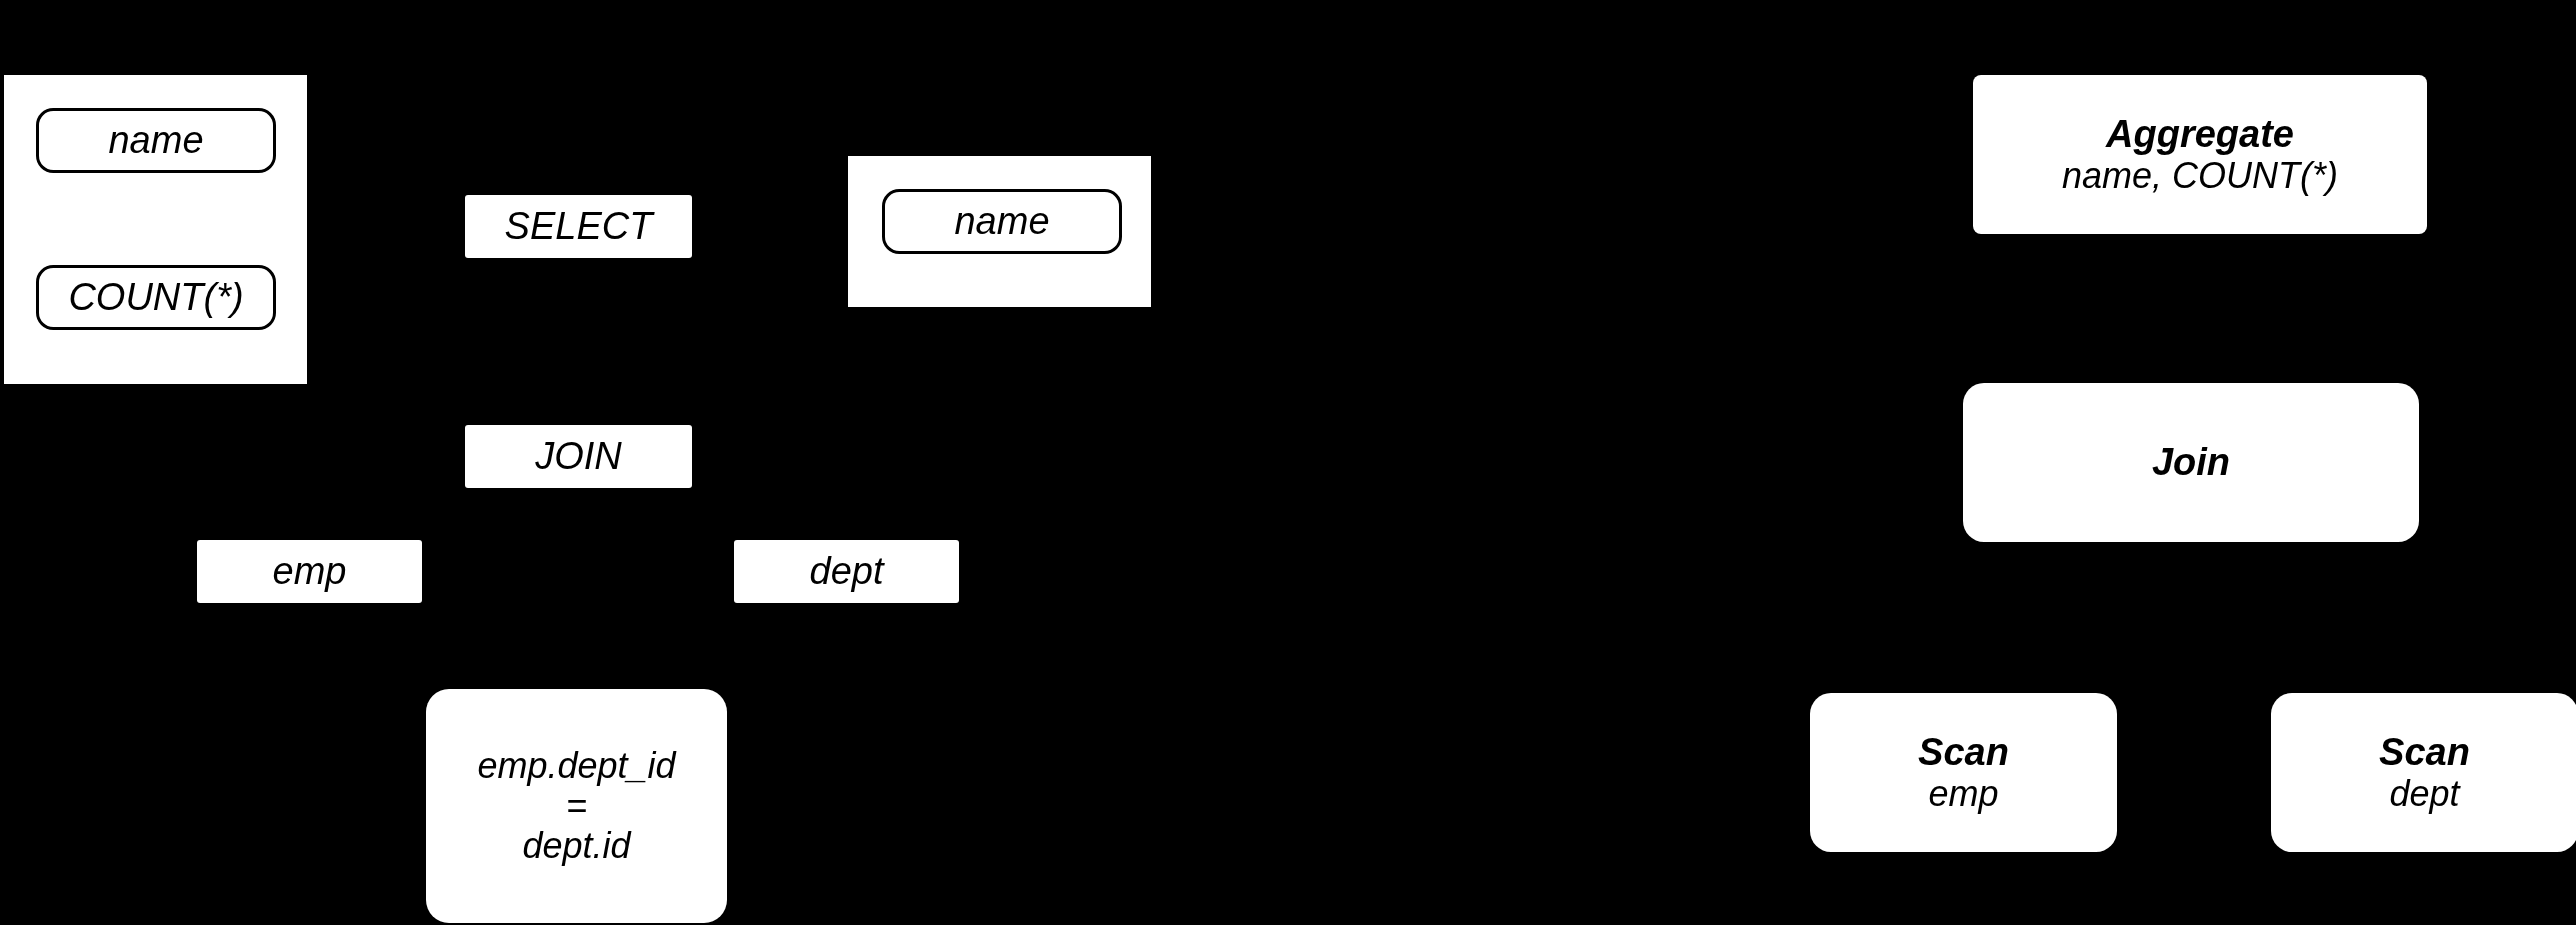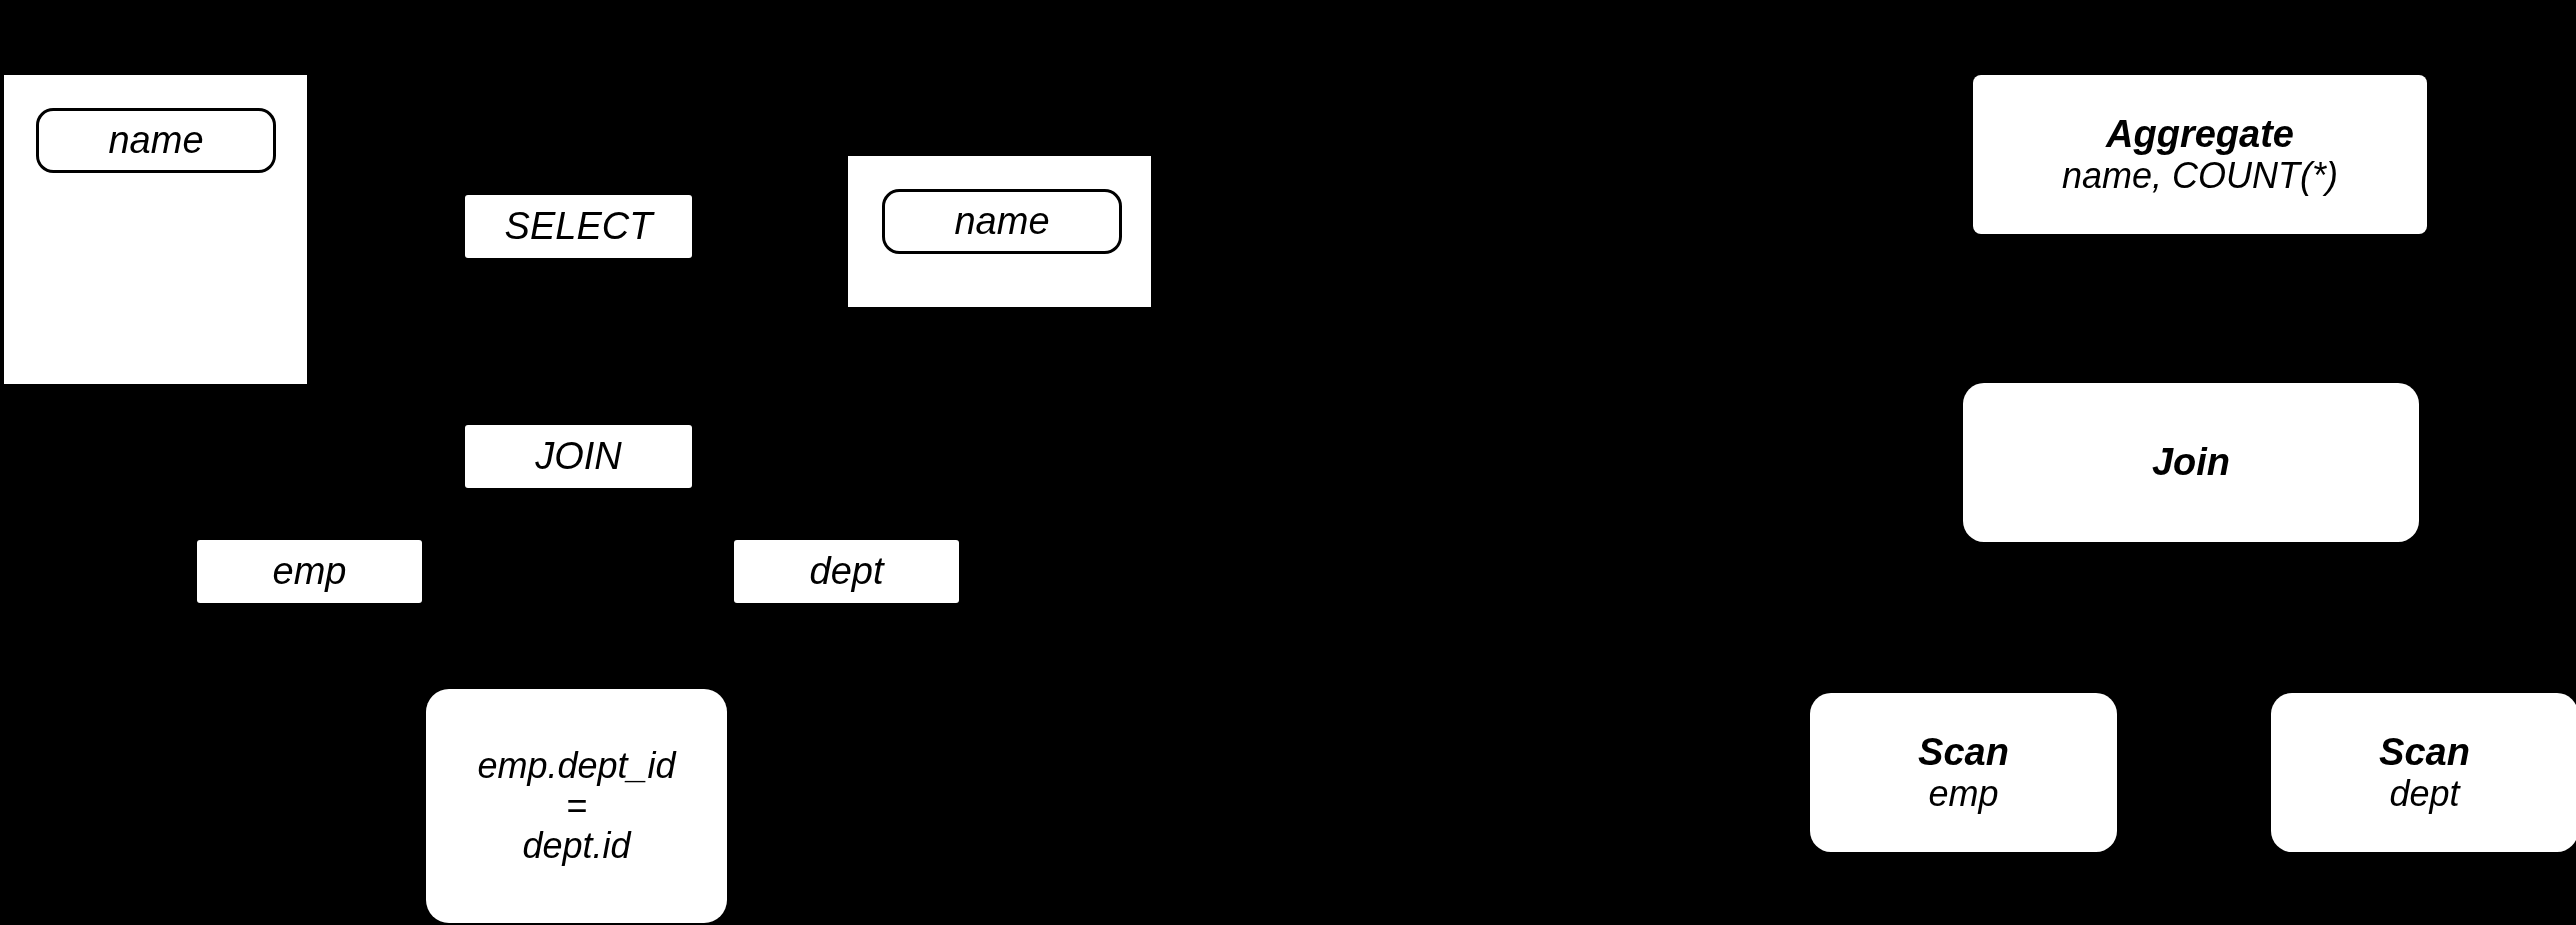--- a/index.html
+++ b/index.html
@@ -58,20 +58,23 @@
 <body>
 
 <div id="canvas">
 
   <div class="panel" style="left:3.8px; top:75px; width:303px; height:309px;"></div>
 
   <div class="node outlined lbl-plain" style="left:36px; top:108px; width:240px; height:65px;">
     <span>name</span>
   </div>
 
+  <div class="node outlined lbl-plain" style="left:36px; top:265px; width:240px; height:65px;">
+    <span>COUNT(*)</span>
+  </div>
 
   <div class="node lbl-plain" style="left:465px; top:195px; width:227px; height:63px;">
     <span>SELECT</span>
   </div>
 
   <div class="panel" style="left:848px; top:156px; width:303px; height:151px;"></div>
 
   <div class="node outlined lbl-plain" style="left:882px; top:189px; width:240px; height:65px;">
     <span>name</span>
   </div>

